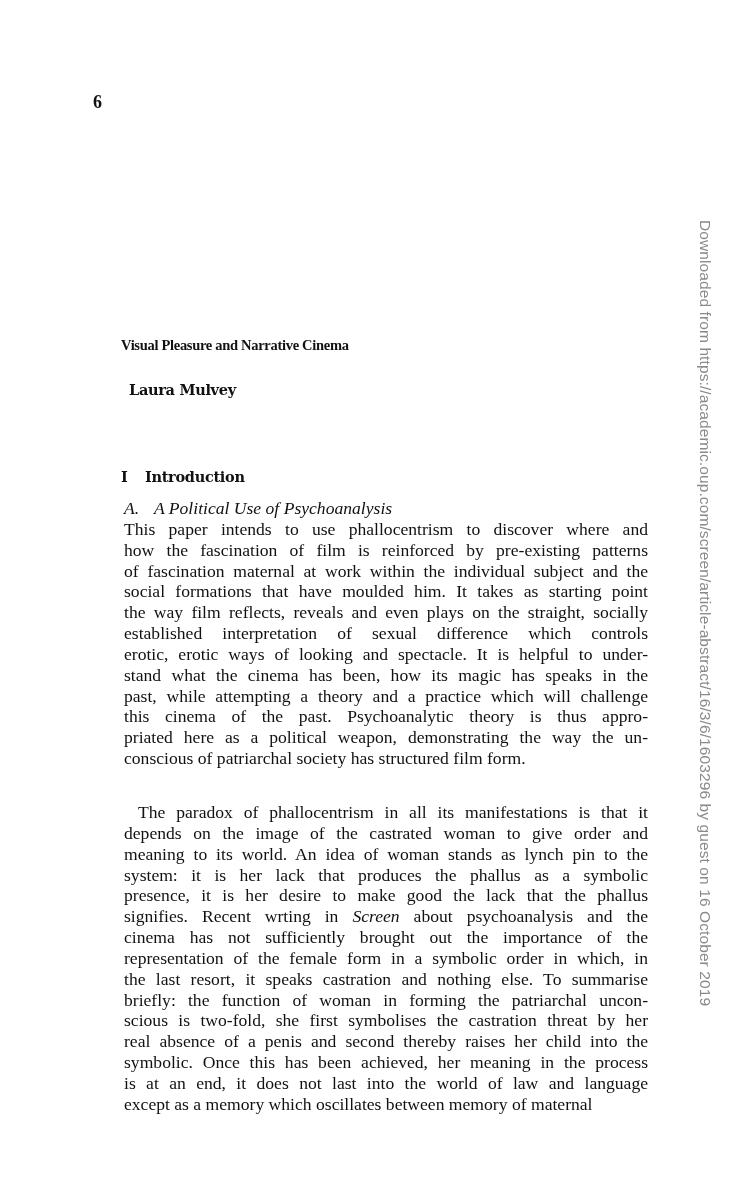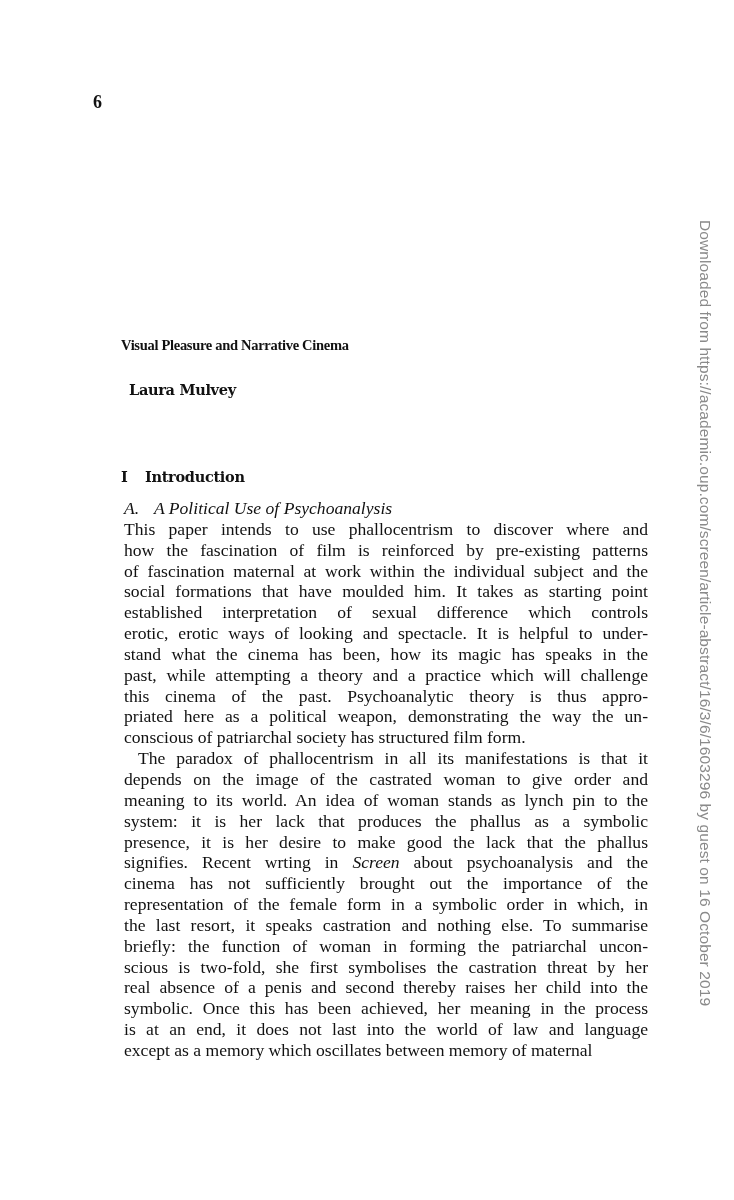--- a/index.html
+++ b/index.html
@@ -8,21 +8,21 @@
   .folio { position: absolute; left: 93px; top: 92px; font-family: "Liberation Serif", serif; font-weight: bold; font-size: 18px; }
   .title { position: absolute; left: 121px; top: 337px; font-family: Liberation Serif, serif; font-weight: bold; font-size: 14.5px; letter-spacing: -0.3px; }
   .author { position: absolute; left: 129px; top: 381px; font-family: "DejaVu Serif", serif; font-weight: bold; font-size: 14.5px; letter-spacing: -0.3px; }
   .section { position: absolute; left: 121px; top: 468px; font-family: "DejaVu Serif", serif; font-weight: bold; font-size: 14.5px; letter-spacing: -0.3px; }
   .section .num { display: inline-block; width: 24px; }
   .body { position: absolute; left: 124px; top: 498px; width: 524px; font-family: "Liberation Serif", serif; font-size: 17.6px; line-height: 20.85px; }
   .subhead { font-style: italic; }
   .subhead .letter { display: inline-block; width: 30px; }
   .line { display: block; text-align: justify; text-align-last: justify; white-space: nowrap; height: 20.85px; overflow: visible; }
   .line.last { text-align-last: left; }
-  .line.indent { padding-left: 14px; }
+  .line.indent { padding-left: 14px; margin-top: 33px; }
   .it { font-style: italic; }
   .watermark {
     position: absolute; left: 714px; top: 220px;
     transform-origin: 0 0; transform: rotate(90deg);
     font-family: "Liberation Sans", sans-serif; font-size: 15.5px; color: #8a8a8a;
     white-space: nowrap; letter-spacing: 0.1px;
   }
 </style>
 </head>
 <body>
@@ -40,20 +40,21 @@
   <div class="body">
     <div class="subhead line last">
       <span class="letter">A.</span><span>A Political Use of Psychoanalysis</span>
     </div>
     <div id="paragraphs">
         <div>
           <span class="line">This paper intends to use phallocentrism to discover where and</span>
           <span class="line">how the fascination of film is reinforced by pre-existing patterns</span>
           <span class="line">of fascination maternal at work within the individual subject and the</span>
           <span class="line">social formations that have moulded him. It takes as starting point</span>
+          <span class="line">the way film reflects, reveals and even plays on the straight, socially</span>
           <span class="line">established interpretation of sexual difference which controls</span>
           <span class="line">erotic, erotic ways of looking and spectacle. It is helpful to under-</span>
           <span class="line">stand what the cinema has been, how its magic has speaks in the</span>
           <span class="line">past, while attempting a theory and a practice which will challenge</span>
           <span class="line">this cinema of the past. Psychoanalytic theory is thus appro-</span>
           <span class="line">priated here as a political weapon, demonstrating the way the un-</span>
           <span class="line last">conscious of patriarchal society has structured film form.</span>
         </div>
         <div>
           <span class="line indent">The paradox of phallocentrism in all its manifestations is that it</span>

